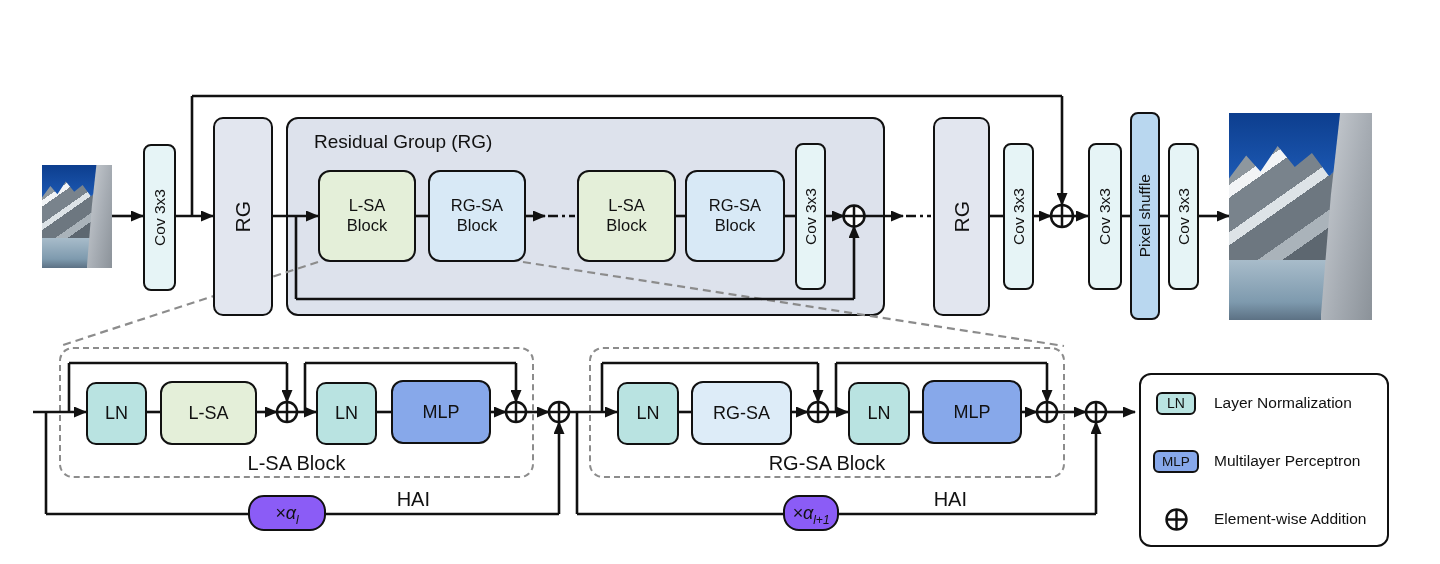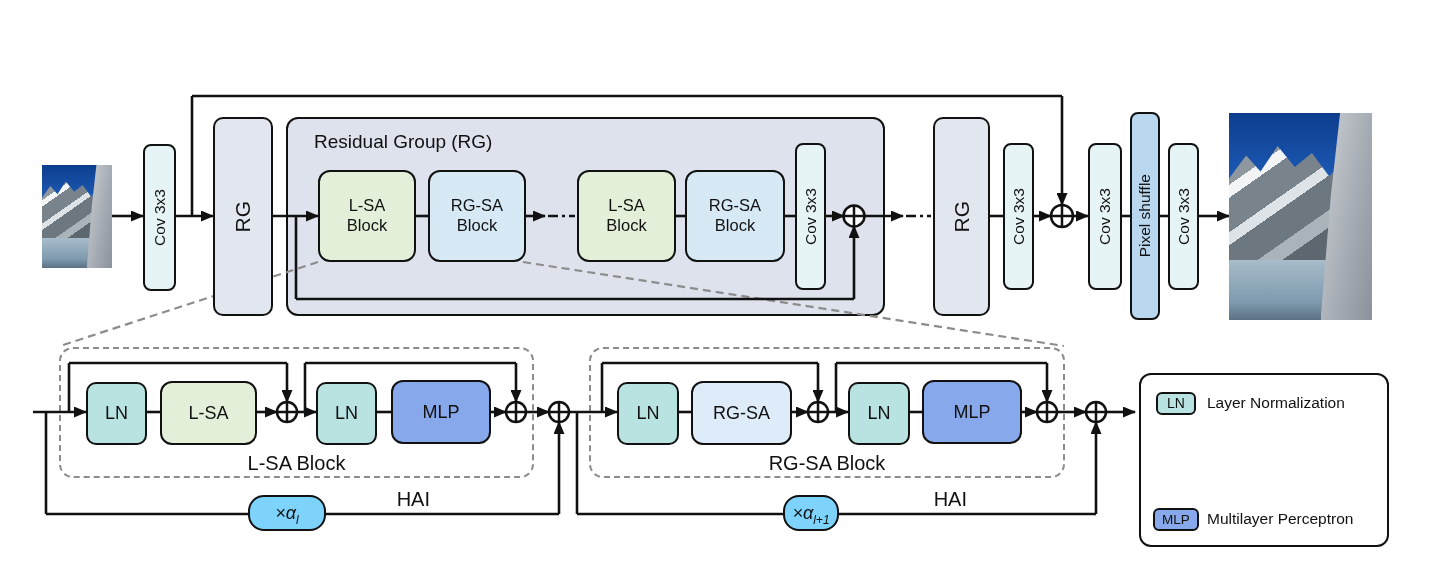--- a/index.html
+++ b/index.html
@@ -18,34 +18,34 @@
   .lsa{background:#e4efd9;}
   .rgsa{background:#d8e9f6;}
   .rgsal{background:#ddecf8;}
   .ps{background:#b9d7ef;border-radius:8px;font-size:15.5px;}
   .lnbox{background:#b9e3e1;border-radius:10px;font-size:18px;}
   .mlpbox{background:#87a8ea;border-radius:12px;font-size:18px;}
   .corebox{border-radius:12px;font-size:18px;}
   .dashedbox{position:absolute;box-sizing:border-box;border:2.5px dashed #8c8c8c;
              border-radius:14px;z-index:1;}
   .detail-title{position:absolute;left:0;right:0;bottom:1px;text-align:center;font-size:20px;color:#111;}
-  .alphabox{background:#7dd3fc;border-radius:16px;font-size:18px;border-width:2px;}
+  .alphabox{background:#8b5cf6;border-radius:16px;font-size:18px;border-width:2px;}
   .alphabox i{font-style:italic;}
   .alphabox sub{font-size:12px;font-style:italic;line-height:0;}
   .hai{position:absolute;font-size:20px;text-align:right;z-index:3;}
   .legend{position:absolute;border:2.2px solid #111;border-radius:12px;background:#fff;
           display:flex;flex-direction:column;justify-content:space-between;
           padding:16px 6px 14px 10px;z-index:3;}
   .lrow{display:flex;align-items:center;height:24px;}
   .lchip-wrap{width:50px;display:flex;justify-content:center;align-items:center;}
   .lchip{box-sizing:border-box;border:2px solid #111;border-radius:6px;display:flex;
          align-items:center;justify-content:center;height:23px;}
   .lchip.ln{width:40px;background:#b9e3e1;font-size:14px;}
   .lchip.mlp{width:46px;background:#87a8ea;font-size:13.5px;}
-  .llabel{font-size:15.5px;margin-left:6px;white-space:nowrap;}
+  .llabel{font-size:15.5px;margin-left:13px;white-space:nowrap;}
   svg.wires{position:absolute;left:0;top:0;z-index:2;}
   .photo{position:absolute;overflow:hidden;background:#5a6a78;z-index:3;}
   .ph-sky{position:absolute;left:0;right:0;top:0;height:45%;
           background:linear-gradient(180deg,#0d3e8e 0%,#1a55ae 60%,#3470c2 100%);}
   .ph-mtn{position:absolute;left:0;right:0;top:16%;height:56%;
      background:linear-gradient(145deg,#e9edf0 0 6%,#8e979e 6% 18%,#f2f4f6 18% 24%,#79838c 24% 40%,#dde3e7 40% 46%,#6d7780 46% 62%,#aab3ba 62% 70%,#5d6770 70%);
      clip-path:polygon(0 28%,12% 8%,22% 22%,34% 0,46% 18%,58% 6%,70% 26%,82% 12%,100% 30%,100% 100%,0 100%);}
   .ph-lake{position:absolute;left:0;right:0;bottom:0;height:29%;
      background:linear-gradient(180deg,#a8bcca,#7e9aae 70%,#5c7184);}
   .ph-cliff{position:absolute;top:0;bottom:0;right:0;width:36%;
@@ -252,15 +252,26 @@
           <span class="lchip ln">LN</span>
         </span>
       <span class="llabel">Layer Normalization</span>
     </div>
     <div class="lrow">
       <span class="lchip-wrap">
           <span class="lchip mlp">MLP</span>
         </span>
       <span class="llabel">Multilayer Perceptron</span>
     </div>
+    <div class="lrow">
+      <span class="lchip-wrap">
+        <svg width="25" height="25" viewBox="0 0 25 25">
+          <g stroke="#111" stroke-width="2.4" fill="none">
+            <circle cx="12.5" cy="12.5" r="10"></circle>
+            <path d="M12.5 2.5 V22.5 M2.5 12.5 H22.5"></path>
+          </g>
+        </svg>
+      </span>
+      <span class="llabel">Element-wise Addition</span>
+    </div>
   </div>
 
 </div>
 
 </body></html>

